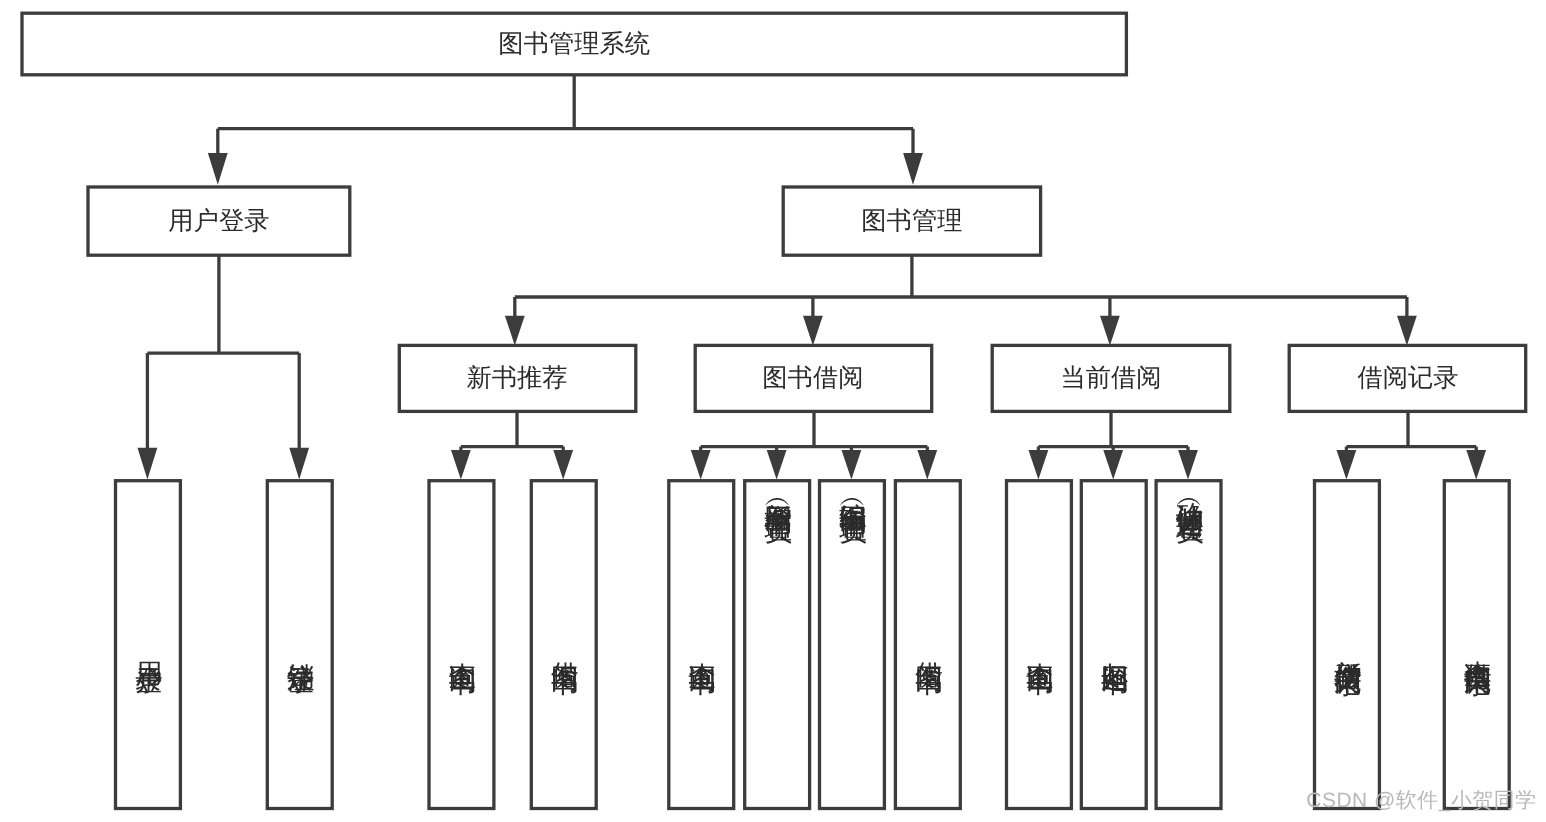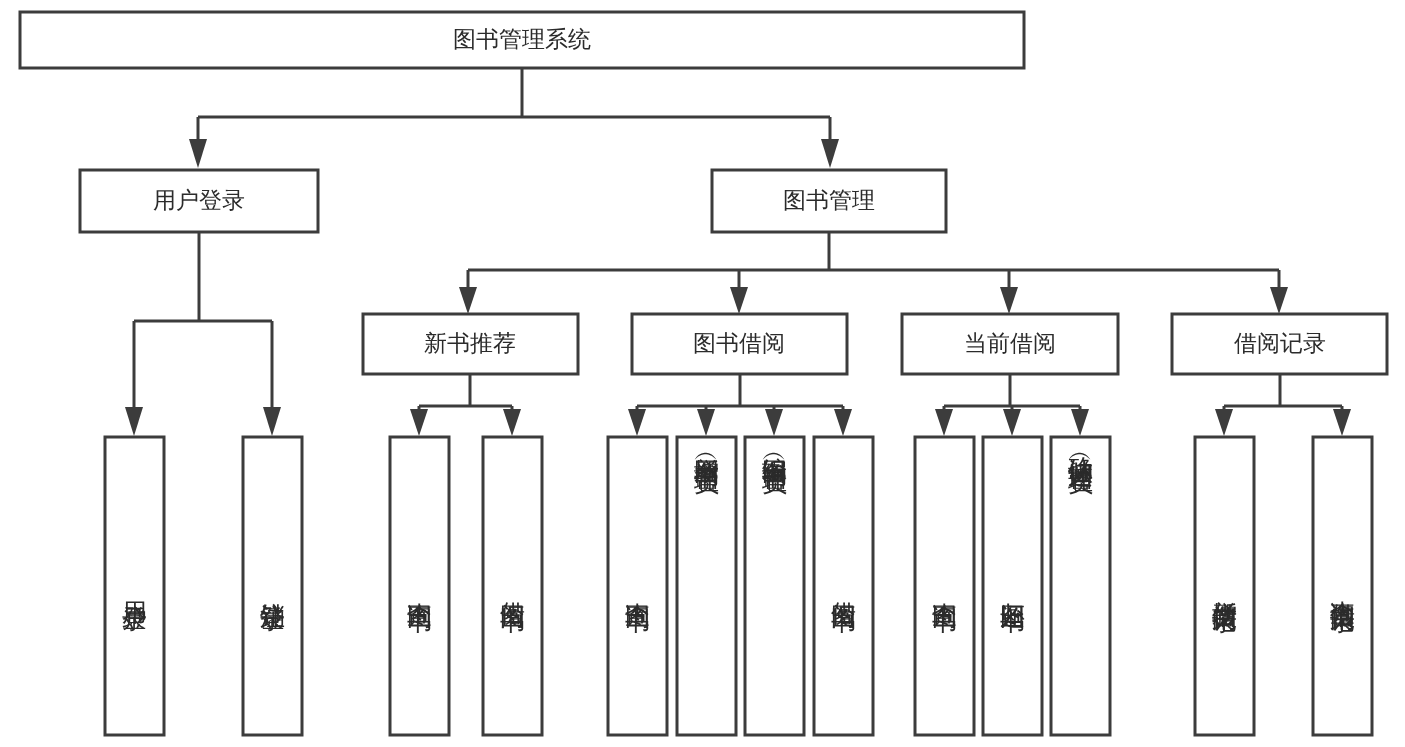--- a/index.html
+++ b/index.html
@@ -239,14 +239,15 @@
   <div class="leaf-label-wrap" style="left:1051px; top:437px; width:59px; height:298px; align-items:flex-start;">
     <span class="leaf-label">确认归还（管理员）</span>
   </div>
   <div class="leaf-label-wrap" style="left:1195px; top:437px; width:59px; height:298px;">
     <span class="leaf-label">新增借阅记录</span>
   </div>
   <div class="leaf-label-wrap" style="left:1313px; top:437px; width:59px; height:298px;">
     <span class="leaf-label">查询借阅记录</span>
   </div>
 
+  <div class="watermark">CSDN @软件_小贺同学</div>
 
 </div>
 
 </body></html>

